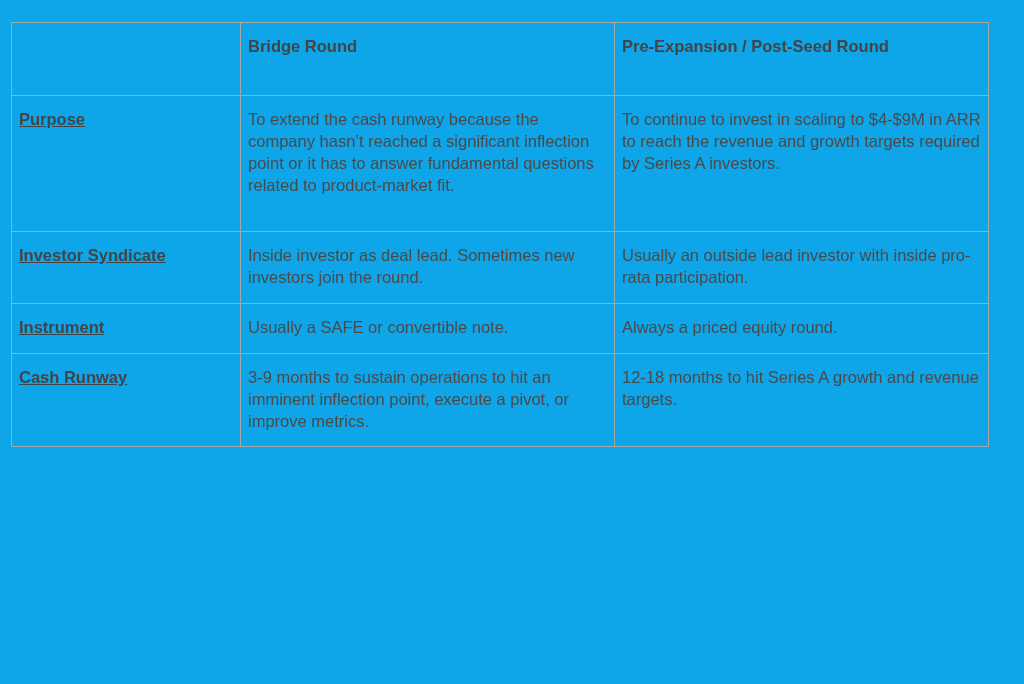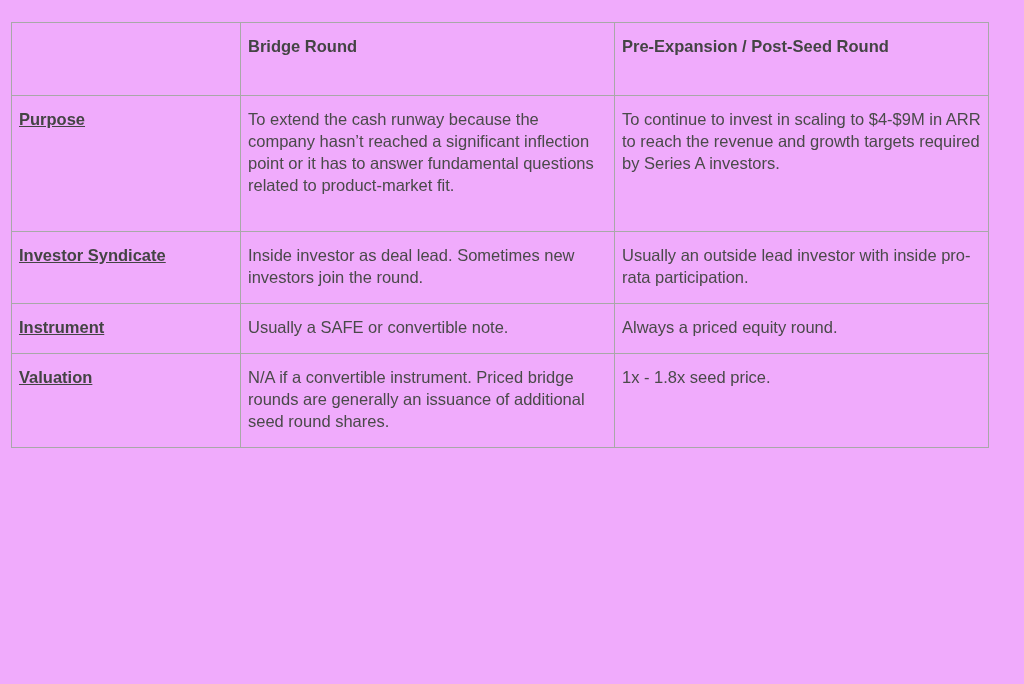--- a/index.html
+++ b/index.html
@@ -7,21 +7,21 @@
       padding: 0;
       background: #ffffff;
       width: 1024px;
       height: 684px;
       overflow: hidden;
     }
     .page {
       position: relative;
       width: 1024px;
       height: 684px;
-      background: #f0abfc;
+      background: #0ea5e9;
     }
     table.compare {
       position: absolute;
       left: 11px;
       top: 22px;
       width: 977px;
       border-collapse: collapse;
       table-layout: fixed;
       font-family: "Liberation Sans", sans-serif;
       font-size: 16.5px;
@@ -80,20 +80,20 @@
     <tr class="r-syndicate">
       <td class="rowhead">Investor Syndicate</td>
       <td>Inside investor as deal lead. Sometimes new investors join the round.</td>
       <td>Usually an outside lead investor with inside pro-rata participation.</td>
     </tr>
     <tr class="r-instrument">
       <td class="rowhead">Instrument</td>
       <td>Usually a SAFE or convertible note.</td>
       <td>Always a priced equity round.</td>
     </tr>
-    <tr class="r-valuation">
-      <td class="rowhead">Valuation</td>
-      <td>N/A if a convertible instrument. Priced bridge rounds are generally an issuance of additional seed round shares.</td>
-      <td>1x - 1.8x seed price.</td>
+    <tr class="r-runway">
+      <td class="rowhead">Cash Runway</td>
+      <td>3-9 months to sustain operations to hit an imminent inflection point, execute a pivot, or improve metrics.</td>
+      <td>12-18 months to hit Series A growth and revenue targets.</td>
     </tr>
   </tbody>
     </table>
 </div>
 
 </body></html>

